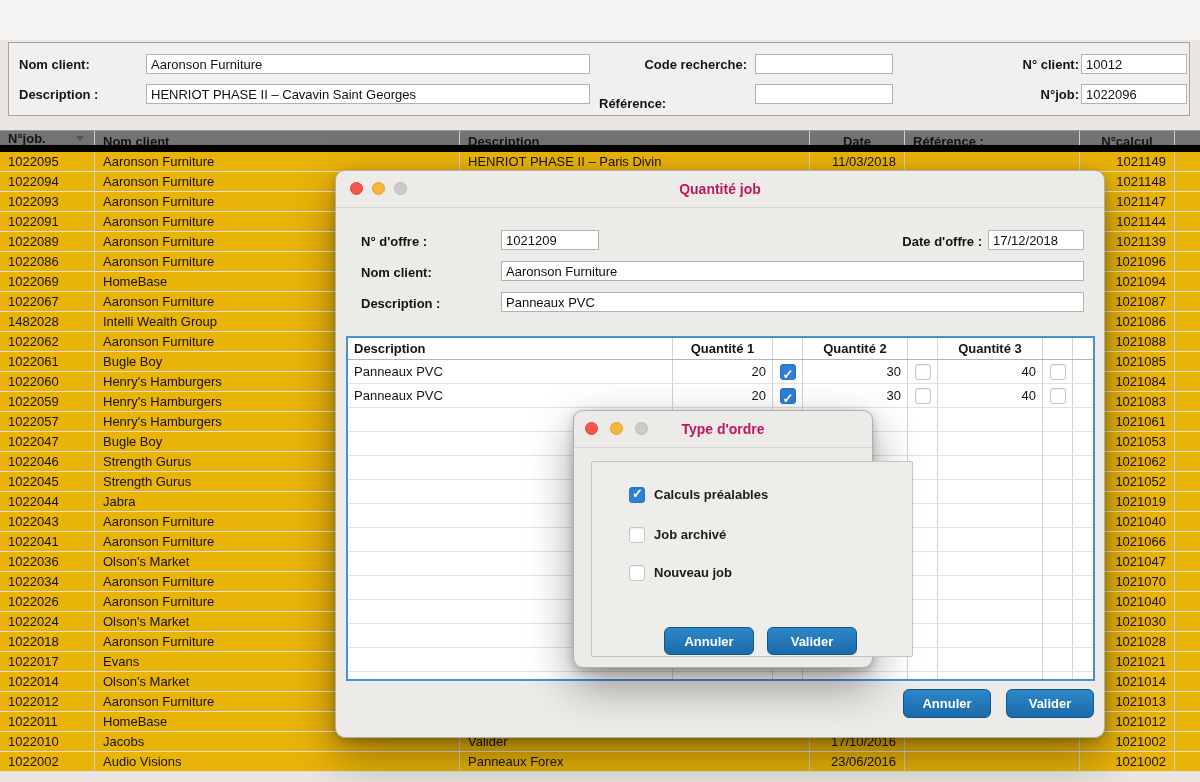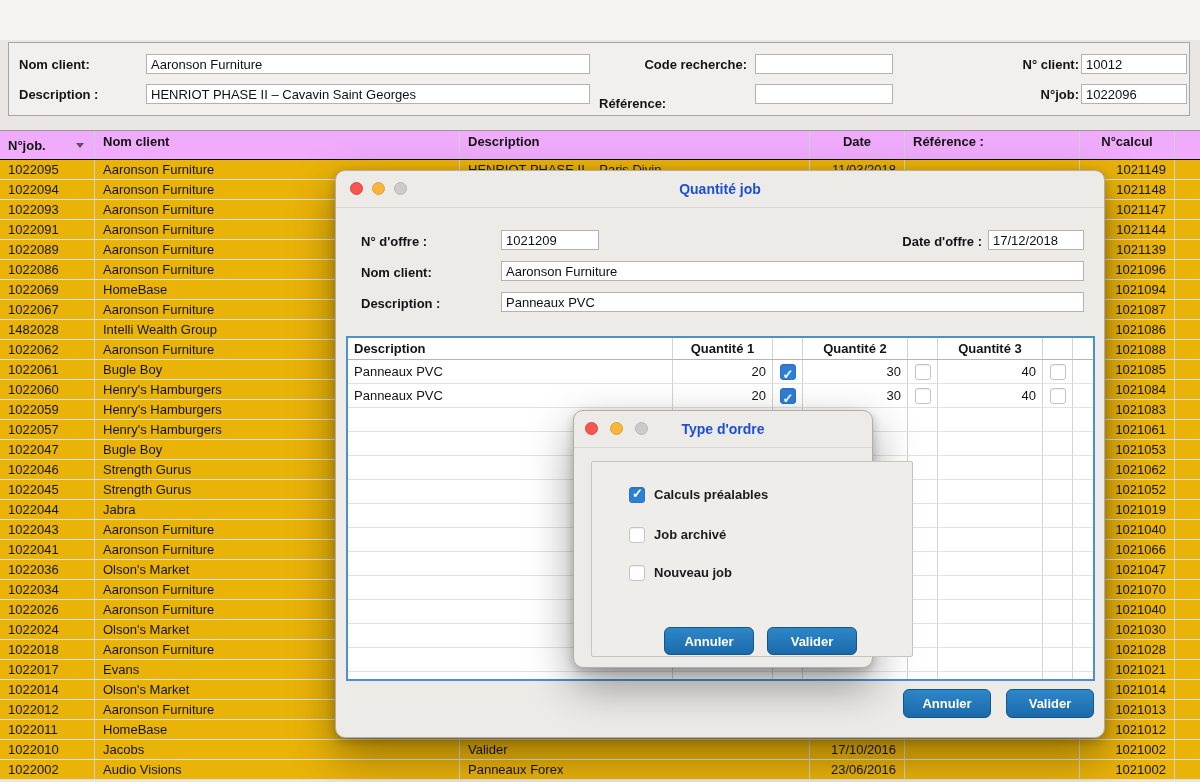--- a/index.html
+++ b/index.html
@@ -13,42 +13,42 @@
 
   
   .form-panel { position:absolute; left:8px; top:42px; width:1182px; height:74px;
     background:#f2f0ee; border:1px solid #a7a5a3; box-sizing:border-box; }
   .flabel { position:absolute; font-weight:bold; height:20px; line-height:20px; white-space:nowrap; }
   .finput, .dlg-input { position:absolute; height:20px; background:#fff; border:1px solid #b4b2b0;
     box-sizing:border-box; font:13px "Liberation Sans", sans-serif; padding:0 4px; color:#111; outline:none; }
 
   
   .jobs-table { position:absolute; left:0; top:130px; width:1200px; }
-  .thead { display:flex; height:30px; line-height:21px; background:#f0abfc; font-weight:bold;
-    border-top:1px solid #9b9997; border-bottom:1px solid #000000; box-sizing:border-box; }
+  .thead { display:flex; height:22px; line-height:21px; background:#737373; font-weight:bold;
+    border-top:1px solid #9b9997; border-bottom:7px solid #000000; box-sizing:border-box; }
   .trow { display:flex; height:20px; line-height:19px; background:#eab308; }
   .tcell { box-sizing:border-box; border-right:1px solid #d2d0ce; padding:0 8px;
     white-space:nowrap; overflow:hidden; }
   .trow .tcell { border-bottom:1px solid #e3e1df; }
   .col-job{ width:95px; } .col-client{ width:365px; } .col-description{ width:350px; }
   .col-date{ width:95px; text-align:right; } .col-reference{ width:175px; }
   .col-calcul{ width:95px; text-align:right; } .col-filler{ width:25px; border-right:none; }
   .thead .col-date, .thead .col-calcul { text-align:center; }
   .hcell-job { display:flex; justify-content:space-between; align-items:center; }
   .chev { width:0; height:0; border-left:4px solid transparent; border-right:4px solid transparent;
     border-top:5px solid #555; display:inline-block; margin-right:2px; }
 
   
   .dialog { position:absolute; background:#edebe8; border:1px solid #b1afac; border-radius:10px;
     box-shadow:0 18px 45px rgba(0,0,0,.38), 0 3px 10px rgba(0,0,0,.22); box-sizing:border-box; }
   .dlg-quantite { left:335px; top:170px; width:770px; height:568px; z-index:10; }
   .dlg-type { left:573px; top:410px; width:300px; height:258px; z-index:20; }
   .titlebar { position:absolute; left:0; top:0; right:0; height:36px;
     border-bottom:1px solid #d9d7d4; border-radius:10px 10px 0 0; }
-  .dlg-title { text-align:center; font-weight:bold; font-size:14px; line-height:36px; color:#1d4ed8; }
+  .dlg-title { text-align:center; font-weight:bold; font-size:14px; line-height:36px; color:#be185d; }
   .light { position:absolute; top:11px; width:13px; height:13px; border-radius:50%; box-sizing:border-box; }
   .light.red    { left:14px; background:#f5564e; border:1px solid #e0443c; }
   .light.yellow { left:36px; background:#f6b53d; border:1px solid #e0a32c; }
   .light.gray   { left:58px; background:#cdcbc9; border:1px solid #bab8b6; }
   .dlg-label { position:absolute; font-weight:bold; height:20px; line-height:20px; white-space:nowrap; }
 
   
   .qgrid { position:absolute; left:10px; top:165px; width:749px; height:345px; background:#fff;
     border:2px solid #4a90d2; box-sizing:border-box; overflow:hidden; }
   .qhead { display:flex; height:22px; line-height:21px; font-weight:bold;

